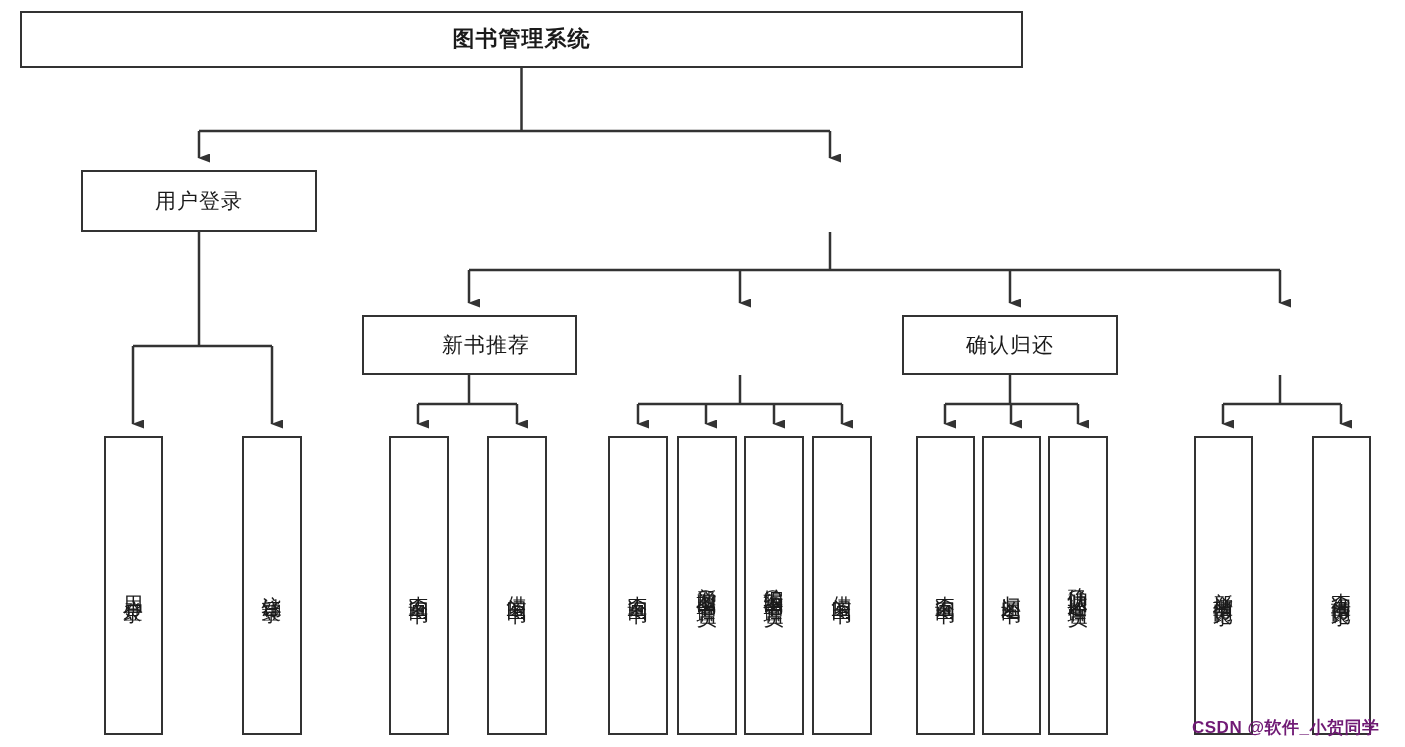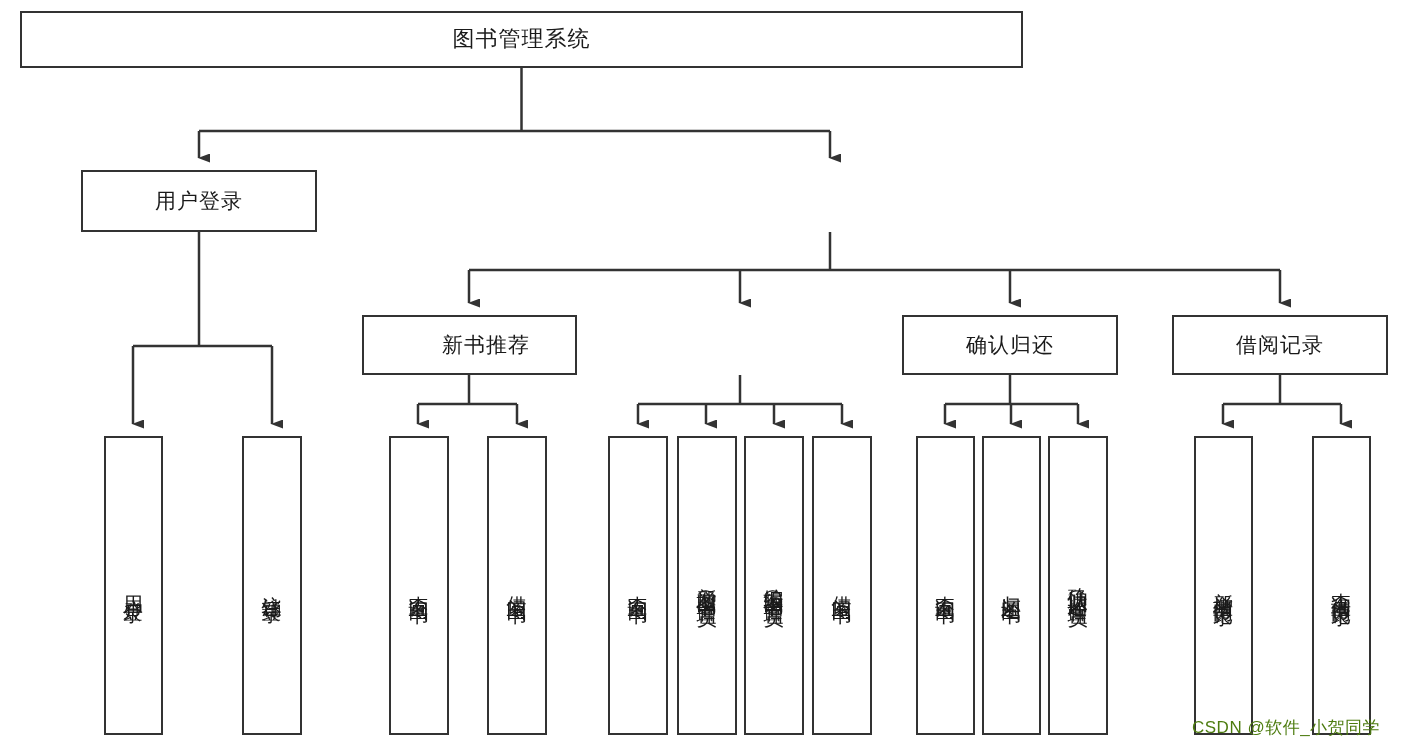--- a/index.html
+++ b/index.html
@@ -58,25 +58,26 @@
     line-height: 1.1;
   }
   .node.vert .vtext {
     writing-mode: vertical-rl;
     text-orientation: upright;
     display: block;
     white-space: nowrap;
   }
   .watermark {
     position: absolute;
-    color: #4d7c0f;
+    color: #701a75;
     font-size: 17px;
     letter-spacing: 0.5px;
     white-space: nowrap;
     user-select: none;
+    font-weight: bold;
   }
 </style>
 </head>
 <body>
 
 <div id="diagram-root">
 
   <svg class="edges" viewBox="0 0 1405 747" xmlns="http://www.w3.org/2000/svg">
     <defs>
       <marker id="arrow" markerWidth="10" markerHeight="12" refX="4.5" refY="11" orient="auto" markerUnits="userSpaceOnUse">
@@ -121,27 +122,26 @@
     <path d="M945,404 L945,424" stroke="#333333" stroke-width="2.5" fill="none" marker-end="url(#arrow)"></path>
     <path d="M1011,404 L1011,424" stroke="#333333" stroke-width="2.5" fill="none" marker-end="url(#arrow)"></path>
     <path d="M1078,404 L1078,424" stroke="#333333" stroke-width="2.5" fill="none" marker-end="url(#arrow)"></path>
 
     <path d="M1280,375 L1280,404" stroke="#333333" stroke-width="2.5" fill="none"></path>
     <path d="M1223,404 L1341,404" stroke="#333333" stroke-width="2.5" fill="none"></path>
     <path d="M1223,404 L1223,424" stroke="#333333" stroke-width="2.5" fill="none" marker-end="url(#arrow)"></path>
     <path d="M1341,404 L1341,424" stroke="#333333" stroke-width="2.5" fill="none" marker-end="url(#arrow)"></path>
   </svg>
 
-  <div class="node root horiz" style="left:20px; top:11px; width:1003px; height:57px;">图书管理系统</div>
+  <div class="node root horiz" style="left:20px; top:11px; width:1003px; height:57px;font-weight:bold;">图书管理系统</div>
 
   <div class="node horiz" style="left:81px; top:170px; width:236px; height:62px;">用户登录</div>
 
   <div class="node horiz" style="left:362px; top:315px; width:215px; height:60px;padding-left:33px;">新书推荐</div>
   <div class="node horiz" style="left:902px; top:315px; width:216px; height:60px;">确认归还</div>
-  <div class="node horiz" style="left:1172px; top:315px; width:216px; height:60px;">借阅记录</div>
 
   <div class="node vert" style="left:104px; top:436px; width:59px; height:299px;">
     <span class="vtext">用户登录</span>
   </div>
   <div class="node vert" style="left:242px; top:436px; width:60px; height:299px;">
     <span class="vtext">注销登录</span>
   </div>
 
   <div class="node vert" style="left:389px; top:436px; width:60px; height:299px;">
     <span class="vtext">查询图书</span>

